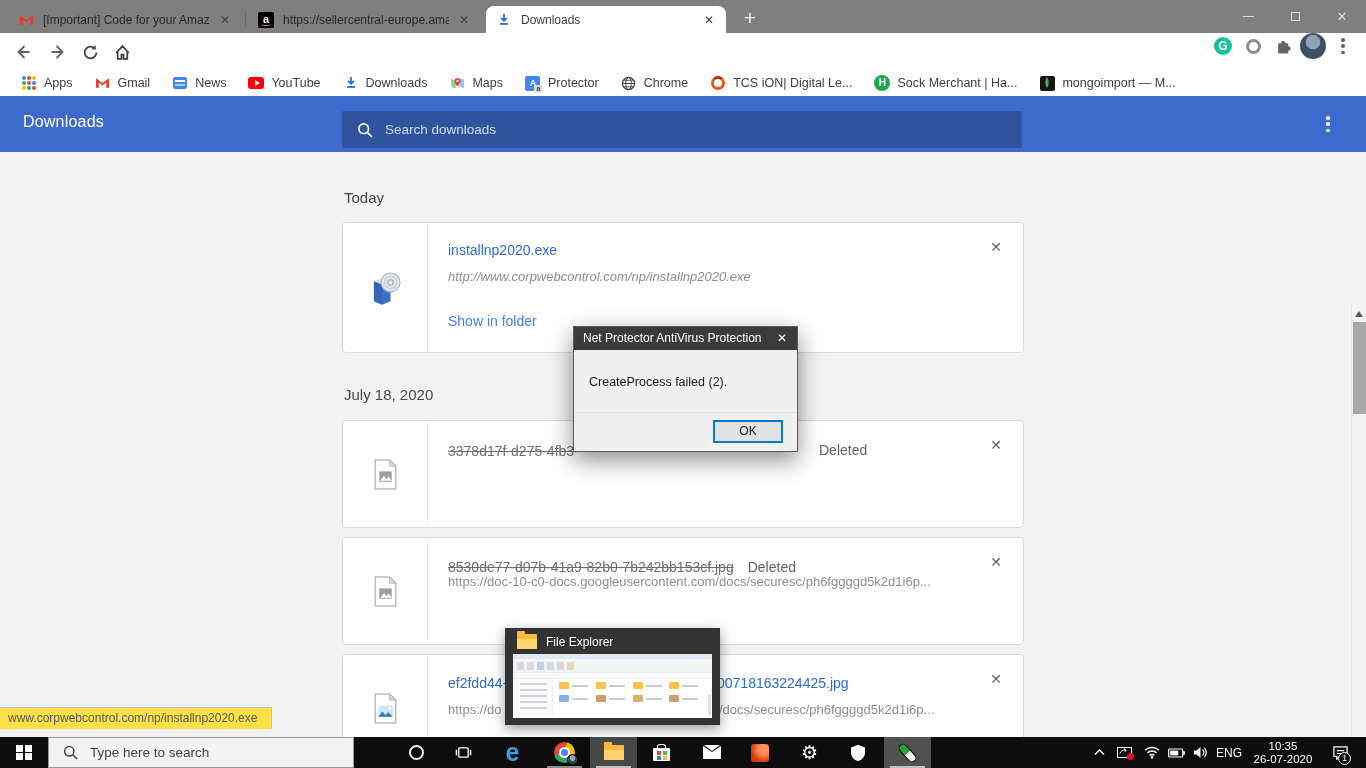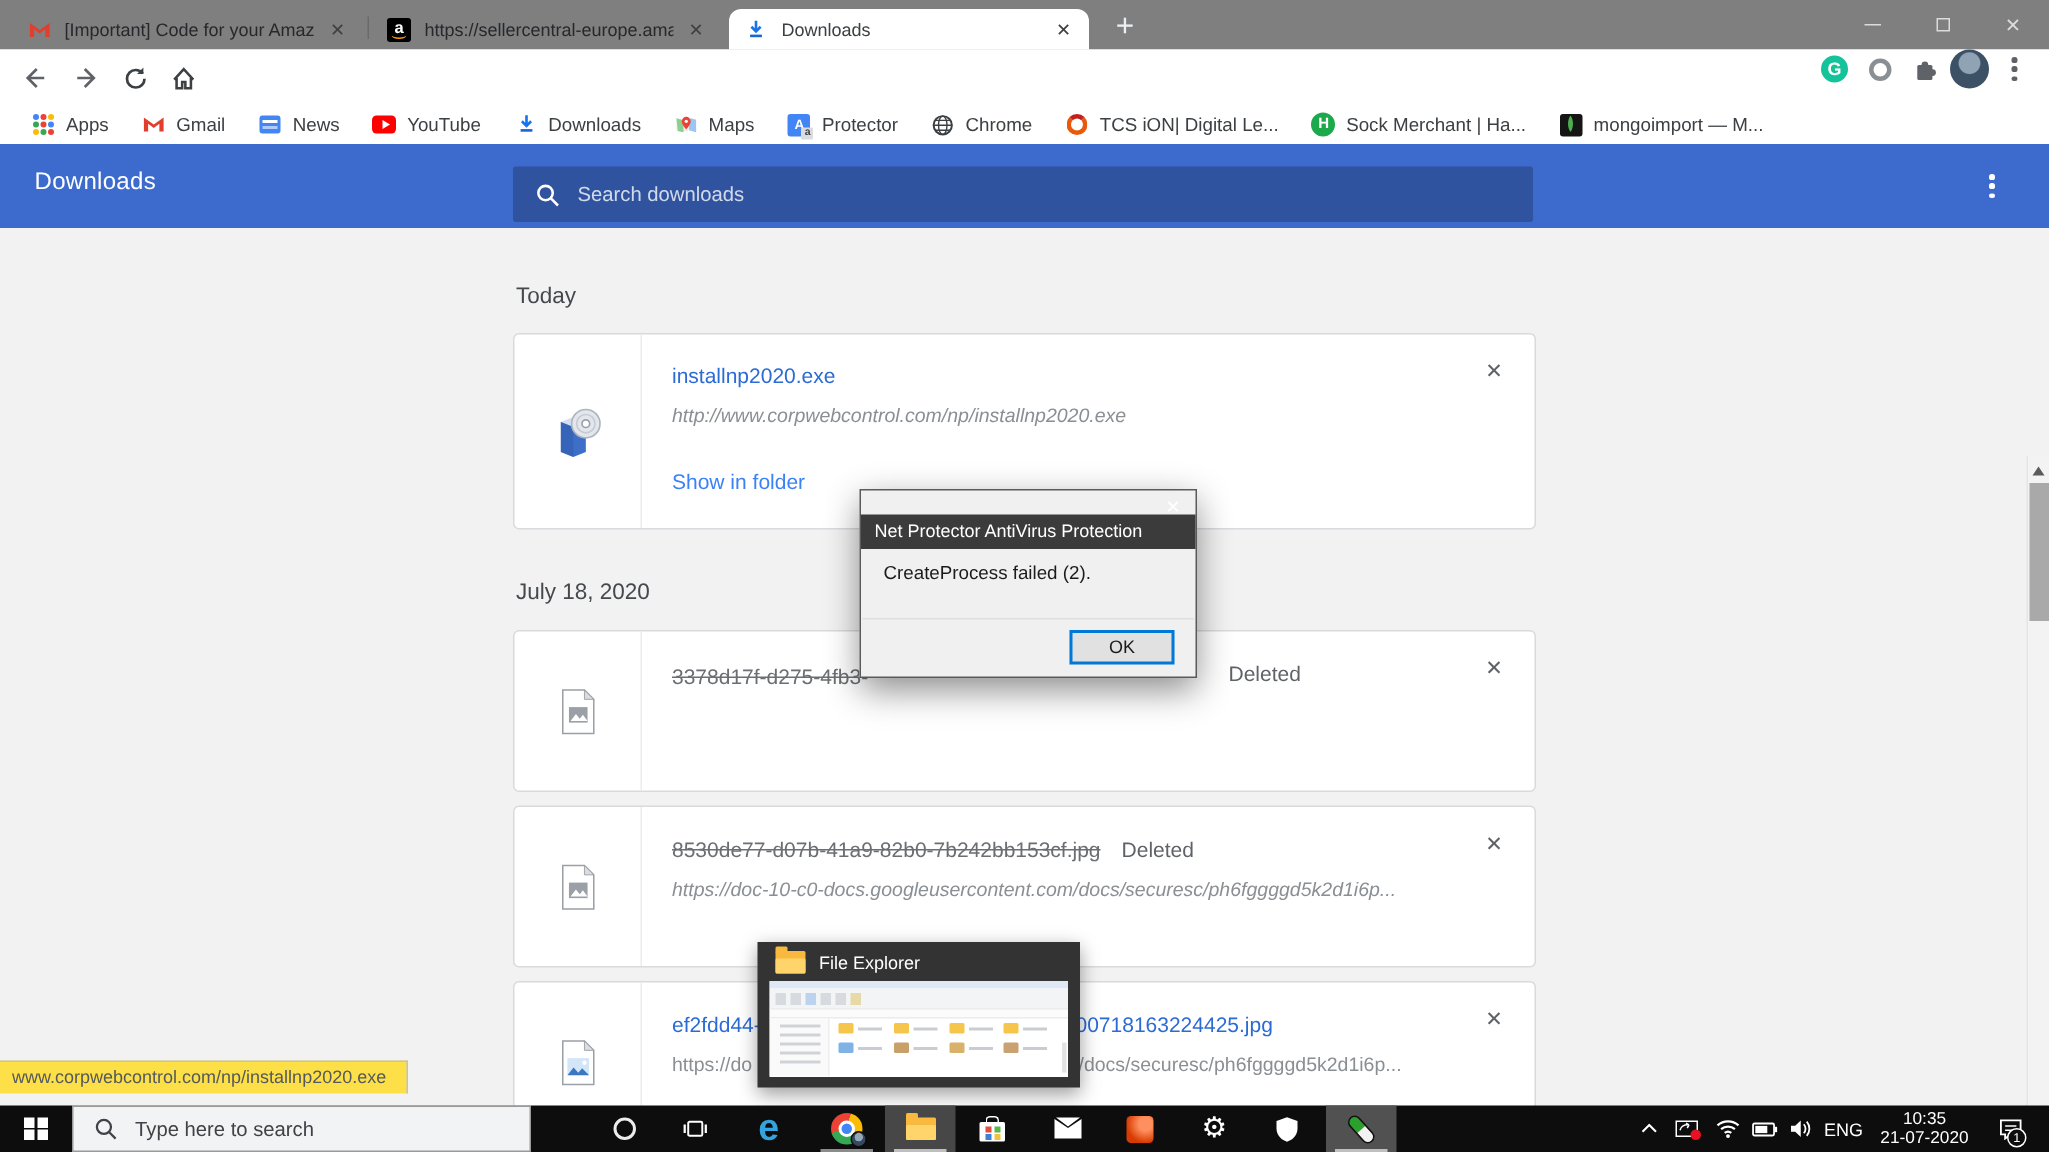--- a/index.html
+++ b/index.html
@@ -80,21 +80,21 @@
   .sfx-name { position:absolute; left:269px; }
   .sfx-url { position:absolute; left:271px; }
 
   
   .scrollbar { position:absolute; left:1351px; top:152px; width:15px; height:616px; background:#f3f3f3; border-left:1px solid #e4e4e4; }
   .sb-up { position:absolute; left:3px; top:7px; width:0; height:0; border-left:4.5px solid transparent; border-right:4.5px solid transparent; border-bottom:6px solid #5b5b5b; }
   .sb-thumb { position:absolute; left:1px; top:18px; width:13px; height:92px; background:#a9a9a9; }
 
   
   .dialog { position:absolute; left:573px; top:326px; width:225px; height:126px; background:#f0f0f0; border:1px solid #5a5a5a; box-shadow:0 8px 22px rgba(0,0,0,.45); z-index:45; }
-  .dlg-title { position:absolute; left:0; top:16px; width:100%; height:23px; background:#3b3b3b; color:#fff; font-size:12px; line-height:23px; padding-left:9px; }
+  .dlg-title { position:absolute; left:0; top:0; width:100%; height:23px; background:#3b3b3b; color:#fff; font-size:12px; line-height:23px; padding-left:9px; }
   .dlg-x { position:absolute; right:0; top:0; width:30px; height:23px; color:#fff; font-size:12px; text-align:center; line-height:23px; }
   .dlg-msg { position:absolute; left:15px; top:48px; font-size:12.5px; color:#1b1b1b; }
   .dlg-sep { position:absolute; left:1px; top:85px; width:221px; height:1px; background:#dedede; }
   .dlg-ok { position:absolute; left:139px; top:93px; width:70px; height:23px; background:#e1e1e1; border:2px solid #0078d7; font-size:12px; color:#1b1b1b; text-align:center; line-height:19px; }
 
   
   .fepreview { position:absolute; left:505px; top:628px; width:215px; height:97px; background:#333333; z-index:40; box-shadow:0 4px 12px rgba(0,0,0,.4); }
   .fe-head { position:absolute; left:12px; top:6px; display:flex; align-items:center; gap:9px; color:#fff; font-size:12px; }
   .fe-thumb { position:absolute; left:8px; top:26px; width:199px; height:64px; background:#fff; overflow:hidden; }
   .fe-tbar { height:5px; background:#dfe9f5; }
@@ -432,21 +432,21 @@
         <svg width="25" height="31" viewBox="0 0 24 30">
             <path d="M2 1h14l6 6v22H2z" fill="#fff" stroke="#9aa0a6"></path>
             <path d="M16 1l6 6h-6z" fill="#dadce0" stroke="#9aa0a6" stroke-width=".6"></path>
             <rect x="6" y="12" width="12" height="10" fill="#9aa0a6"></rect>
             <path d="M7 21l3.5-4.5 2.5 3 2-2.5 3 4z" fill="#fff"></path>
           </svg>
       </div>
       <div class="row" style="top:20px;">
         <span class="struck">8530de77-d07b-41a9-82b0-7b242bb153cf.jpg</span><span class="deleted">Deleted</span>
       </div>
-      <div class="row furl" style="top:47px;font-style:italic;">https://doc-10-c0-docs.googleusercontent.com/docs/securesc/ph6fggggd5k2d1i6p...</div>
+      <div class="row furl" style="top:36px;">https://doc-10-c0-docs.googleusercontent.com/docs/securesc/ph6fggggd5k2d1i6p...</div>
       <div class="card-x">✕</div>
     </div>
 
     <div class="card" style="top:502px;height:108px;">
       <div class="card-iconcol">
         <svg width="25" height="31" viewBox="0 0 24 30">
             <path d="M2 1h14l6 6v22H2z" fill="#fff" stroke="#9aa0a6"></path>
             <path d="M16 1l6 6h-6z" fill="#dadce0" stroke="#9aa0a6" stroke-width=".6"></path>
             <rect x="5" y="12" width="14" height="11" fill="#d3e6f8"></rect>
             <path d="M5 23l4-5 3 3.5 2.5-3 4.5 4.5z" fill="#3b78c4"></path>
@@ -644,21 +644,21 @@
     </div>
     <div class="tray-item tr-vol">
       <svg width="15" height="13" viewBox="0 0 15 13">
           <path d="M1 4.5h2.8L7.5 1v11L3.8 8.5H1z" fill="#fff"></path>
           <path d="M9.5 3.5a4.4 4.4 0 010 6M11.5 1.8a7.2 7.2 0 010 9.4" stroke="#fff" stroke-width="1.2" fill="none"></path>
         </svg>
     </div>
     <div class="tray-item tr-lang">ENG</div>
     <div class="tray-item tr-clock">
       <span>10:35</span>
-      <span>21-07-2020</span>
+      <span>26-07-2020</span>
     </div>
     <div class="tray-item tr-notif">
       <svg width="17" height="15" viewBox="0 0 18 16">
           <path d="M2 2h14v10H9l-4 3v-3H2z" stroke="#fff" stroke-width="1.3" fill="none"></path>
           <path d="M5 6h8M5 9h6" stroke="#fff" stroke-width="1.1"></path>
         </svg>
       <span class="notif-badge">1</span>
     </div>
   </div>
 

